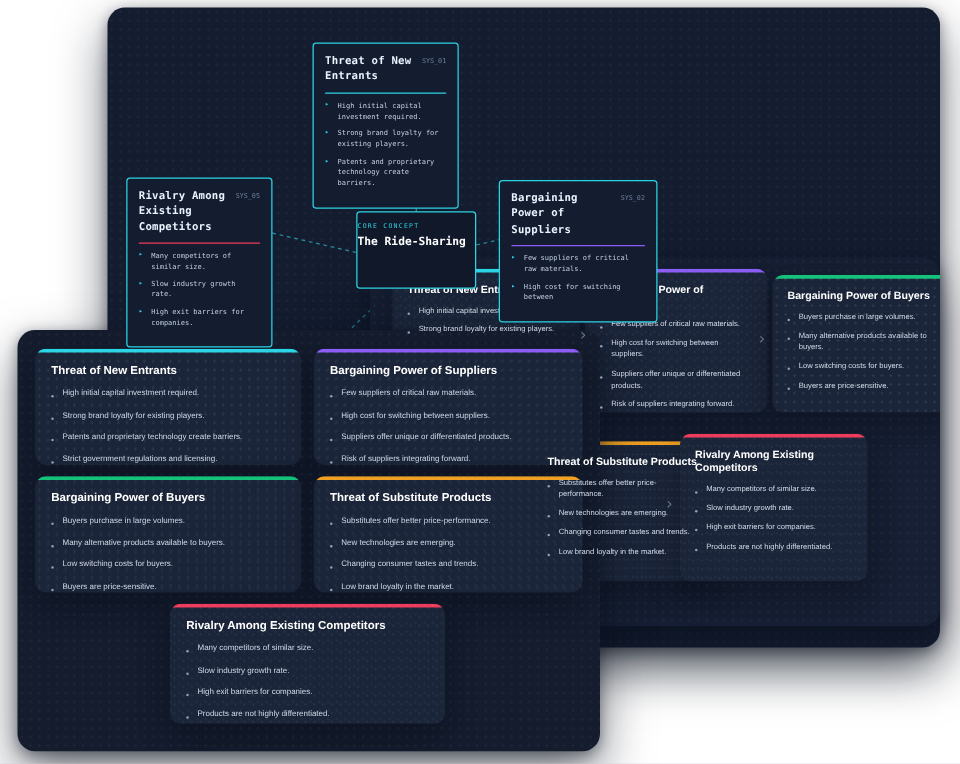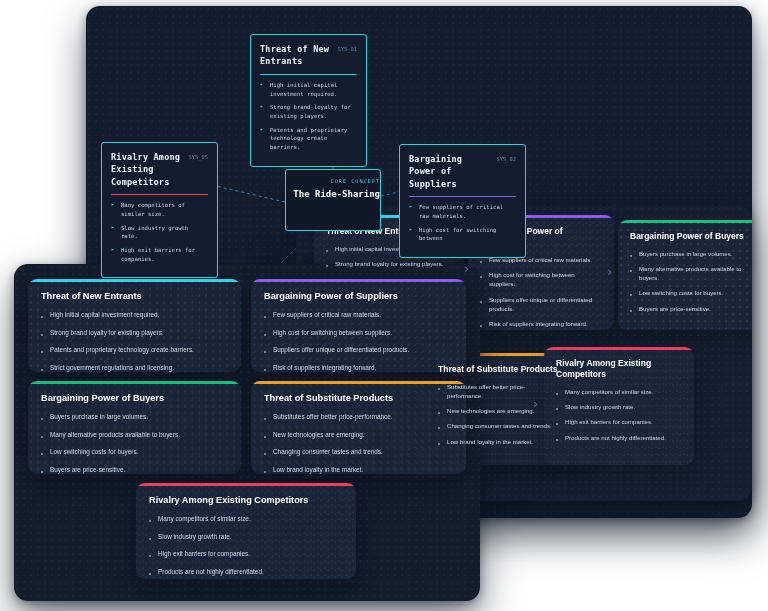--- a/index.html
+++ b/index.html
@@ -48,21 +48,21 @@
   .nodecard .nc-rule { height:1.5px; margin:6px 0 6px 0; border-radius:1px; }
   .nodecard ul { list-style:none; }
   .nodecard li { position:relative; padding-left:10px; margin-bottom:5px; }
   .nodecard li .bchev { position:absolute; left:0; top:0px; color:#2bd4e4; font-size:5.5px; }
   .nodecard li span.txt { color:#c2cfe2; font-size:5.6px; line-height:1.55; display:block; }
 
   
   #core-node {
     position:absolute; left:199px; top:163px; width:96px; height:62px;
     background:#101829; border:1.5px solid #2bd4e4; border-radius:3px;
-    font-family:"DejaVu Sans Mono", monospace; text-align:right; z-index:4;
+    font-family:"DejaVu Sans Mono", monospace; text-align:left; z-index:4;
     padding-top:8px;
   }
   #core-node .cc-label { color:#2bd4e4; font-size:5.2px; letter-spacing:1px; }
   #core-node .cc-title { color:#ffffff; font-size:9px; font-weight:bold; line-height:1.5; margin-top:4px;}
 
   
   .mcard {
     position:absolute; background:#1b2539; border-radius:9px; overflow:hidden;
     box-shadow: 0 10px 24px rgba(6,10,20,.45);
   }

